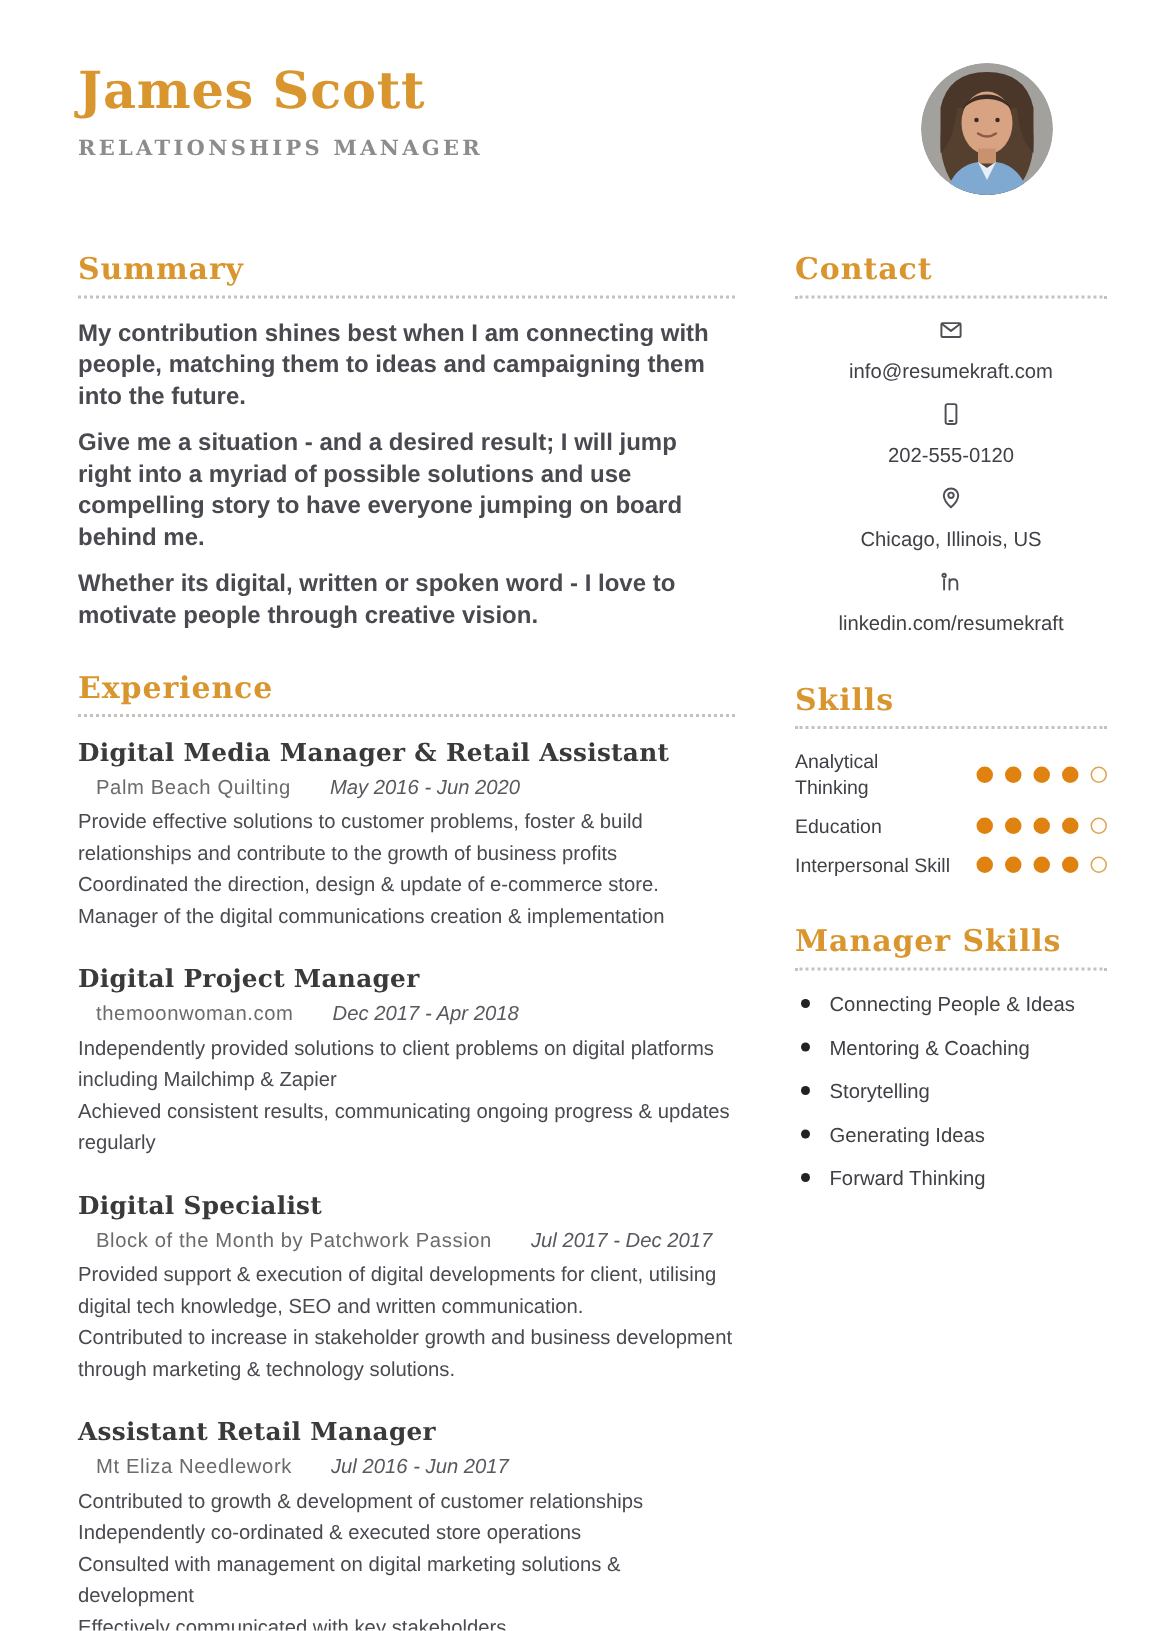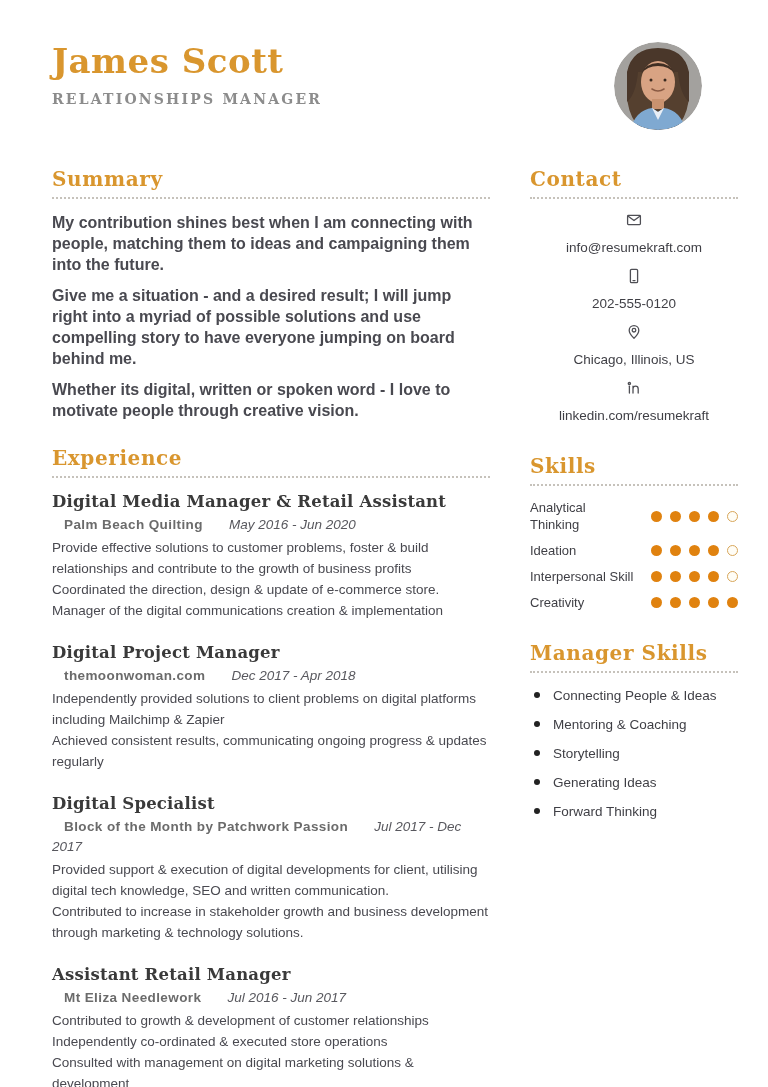--- a/index.html
+++ b/index.html
@@ -47,21 +47,21 @@
   
   .para{font-size:16px;line-height:21px;margin-bottom:10px;color:var(--body-text);font-weight:bold;}
 
   
   .job{margin-bottom:21px;}
   .job-title{
     font-family:"DejaVu Serif", serif;font-weight:bold;font-size:16.5px;line-height:21px;
     color:var(--dark);margin-bottom:3px;letter-spacing:.2px;
   }
   .job-sub{margin-bottom:2px;font-size:13.5px;line-height:20px;}
-  .company{font-weight:bold;color:var(--muted);letter-spacing:.4px;padding-left:12px;}
+  .company{font-weight:normal;color:var(--muted);letter-spacing:.4px;padding-left:12px;}
   .dates{font-style:italic;color:#58585e;margin-left:26px;}
   .job-line{font-size:13.5px;line-height:21px;color:var(--body-text);}
 
   
   .contact-row{display:flex;align-items:center;gap:11px;margin-bottom:12px;flex-direction:column;}
   .c-icon{width:16px;height:16px;flex:none;display:flex;align-items:center;justify-content:center;}
   .c-text{font-size:13.5px;color:#3f3f45;line-height:17px;}
 
   
   .skills-list{margin-top:2px;}
@@ -248,51 +248,41 @@
               <span class="dots">
                 <span class="dot dot-filled"></span>
                 <span class="dot dot-filled"></span>
                 <span class="dot dot-filled"></span>
                 <span class="dot dot-filled"></span>
                 <span class="dot dot-empty"></span>
               </span>
             </div>
 
             <div class="skill-row">
-              <span class="skill-label">Ideation</span>
+              <span class="skill-label">Education</span>
               <span class="dots">
                 <span class="dot dot-filled"></span>
                 <span class="dot dot-filled"></span>
                 <span class="dot dot-filled"></span>
                 <span class="dot dot-filled"></span>
                 <span class="dot dot-empty"></span>
               </span>
             </div>
 
             <div class="skill-row">
               <span class="skill-label">Interpersonal Skill</span>
               <span class="dots">
                 <span class="dot dot-filled"></span>
                 <span class="dot dot-filled"></span>
                 <span class="dot dot-filled"></span>
                 <span class="dot dot-filled"></span>
                 <span class="dot dot-empty"></span>
               </span>
             </div>
 
-            <div class="skill-row">
-              <span class="skill-label">Creativity</span>
-              <span class="dots">
-                <span class="dot dot-filled"></span>
-                <span class="dot dot-filled"></span>
-                <span class="dot dot-filled"></span>
-                <span class="dot dot-filled"></span>
-                <span class="dot dot-filled"></span>
-              </span>
-            </div>
           </div>
       </div>
 
       <div class="sec" style="margin-top:31px;">
         <div class="sec-h">Manager Skills</div>
         <div>
 
             <div class="pskill">
               <span class="bullet"></span>
               <span>Connecting People &amp; Ideas</span>

